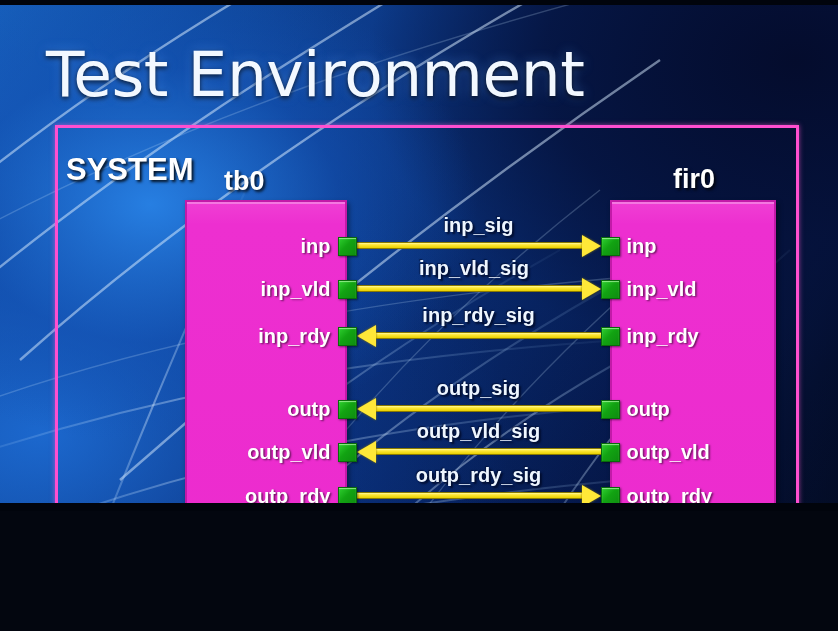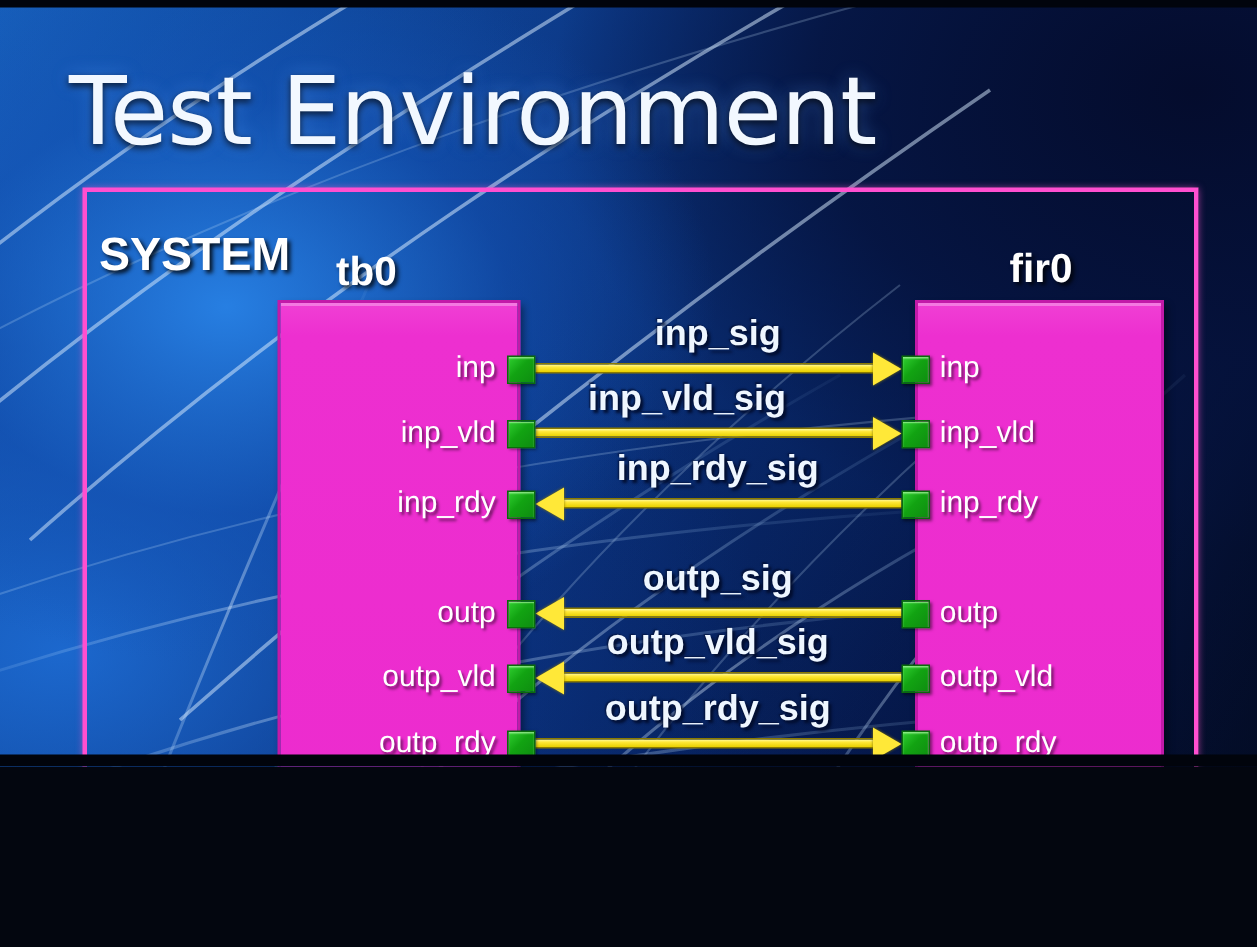--- a/index.html
+++ b/index.html
@@ -90,21 +90,21 @@
     width:19px; height:19px;
     background:linear-gradient(135deg,#2fcf30 0%,#12a312 45%,#0e8d10 100%);
     border:1.5px solid #0a6b0c;
     box-shadow:inset 0 1px 1px rgba(190,255,180,0.7), 1px 1px 2px rgba(0,0,0,0.5);
     z-index:30;
   }
 
   
   .port-label {
     position:absolute;
-    font-size:20px; font-weight:normal;
+    font-size:20px; font-weight:bold;
     color:#ffffff;
     text-shadow:1.5px 1.5px 2px rgba(0,0,0,0.55);
     z-index:31; white-space:nowrap;
   }
   .port-label.left  { text-align:right; transform:translate(-100%,-50%); }
   .port-label.right { text-align:left;  transform:translate(0,-50%); }
 
   
   .wire {
     position:absolute; height:7px;
@@ -126,21 +126,21 @@
   .arrow.l {
     border-top:11px solid transparent;
     border-bottom:11px solid transparent;
     border-right:19px solid #ffe838;
     filter:drop-shadow(0 0 1px #8a7a00);
   }
 
   
   .sig-label {
     position:absolute;
-    font-size:24px; font-weight:bold;
+    font-size:20px; font-weight:bold;
     color:#eef6ff;
     text-shadow:2px 2px 2px rgba(0,10,40,0.9), -1px -1px 1px rgba(0,10,40,0.6);
     z-index:28; white-space:nowrap;
     transform:translate(-50%,-100%);
   }
 </style>
 </head>
 <body>
 
 <div id="slide">
@@ -206,21 +206,21 @@
       <div class="port-label right" style="left: 626.5px; top: 246px;">inp</div>
       <div class="wire" style="top: 242px; left: 356.5px; width: 228px;"></div>
       <div class="arrow r" style="top: 235px; left: 581.5px;"></div>
       <div class="sig-label" style="left: 478.5px; top: 237px;">inp_sig</div>
       <div class="port" style="left: 337.5px; top: 279.5px;"></div>
       <div class="port" style="left: 600.5px; top: 279.5px;"></div>
       <div class="port-label left" style="left: 330.5px; top: 289px;">inp_vld</div>
       <div class="port-label right" style="left: 626.5px; top: 289px;">inp_vld</div>
       <div class="wire" style="top: 285px; left: 356.5px; width: 228px;"></div>
       <div class="arrow r" style="top: 278px; left: 581.5px;"></div>
-      <div class="sig-label" style="left: 458px; top: 280px;">inp_vld_sig</div>
+      <div class="sig-label" style="left: 474px; top: 280px;">inp_vld_sig</div>
       <div class="port" style="left: 337.5px; top: 326.5px;"></div>
       <div class="port" style="left: 600.5px; top: 326.5px;"></div>
       <div class="port-label left" style="left: 330.5px; top: 336px;">inp_rdy</div>
       <div class="port-label right" style="left: 626.5px; top: 336px;">inp_rdy</div>
       <div class="wire" style="top: 332px; left: 372.5px; width: 228px;"></div>
       <div class="arrow l" style="top: 325px; left: 356.5px;"></div>
       <div class="sig-label" style="left: 478.5px; top: 327px;">inp_rdy_sig</div>
       <div class="port" style="left: 337.5px; top: 399.5px;"></div>
       <div class="port" style="left: 600.5px; top: 399.5px;"></div>
       <div class="port-label left" style="left: 330.5px; top: 409px;">outp</div>

